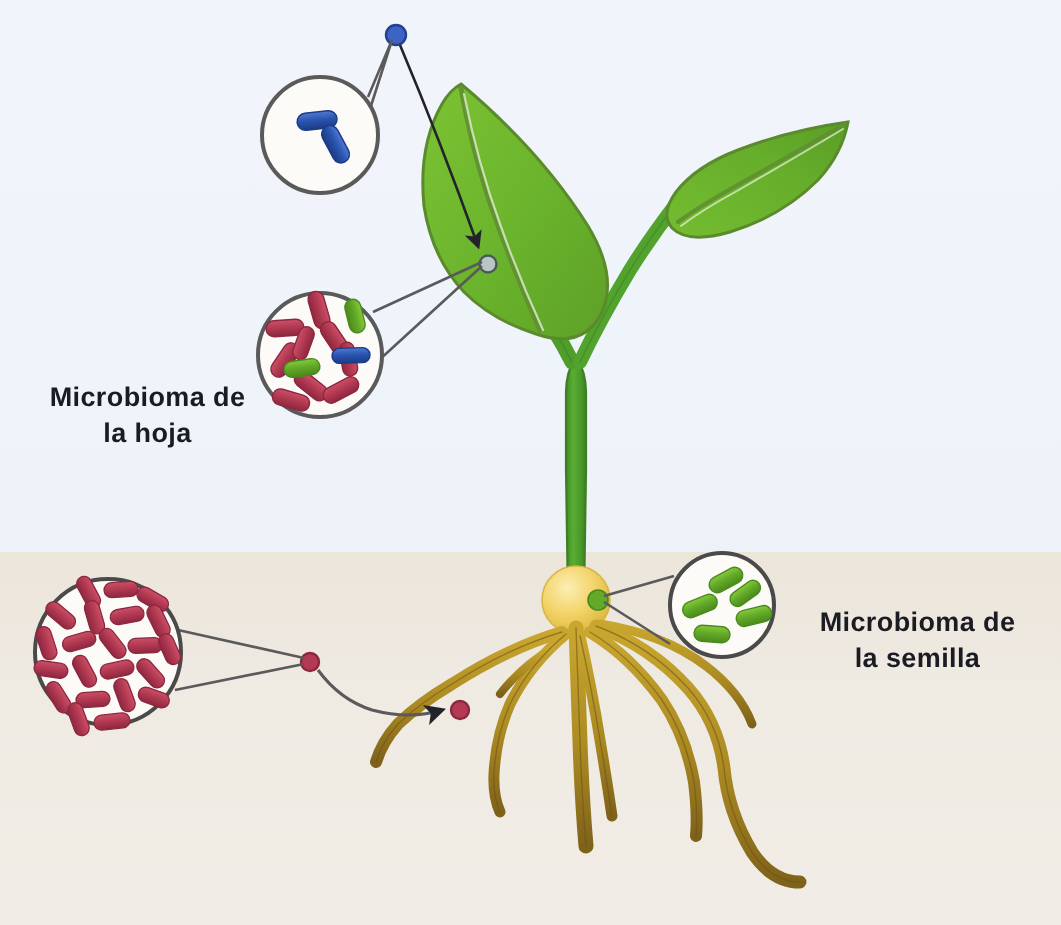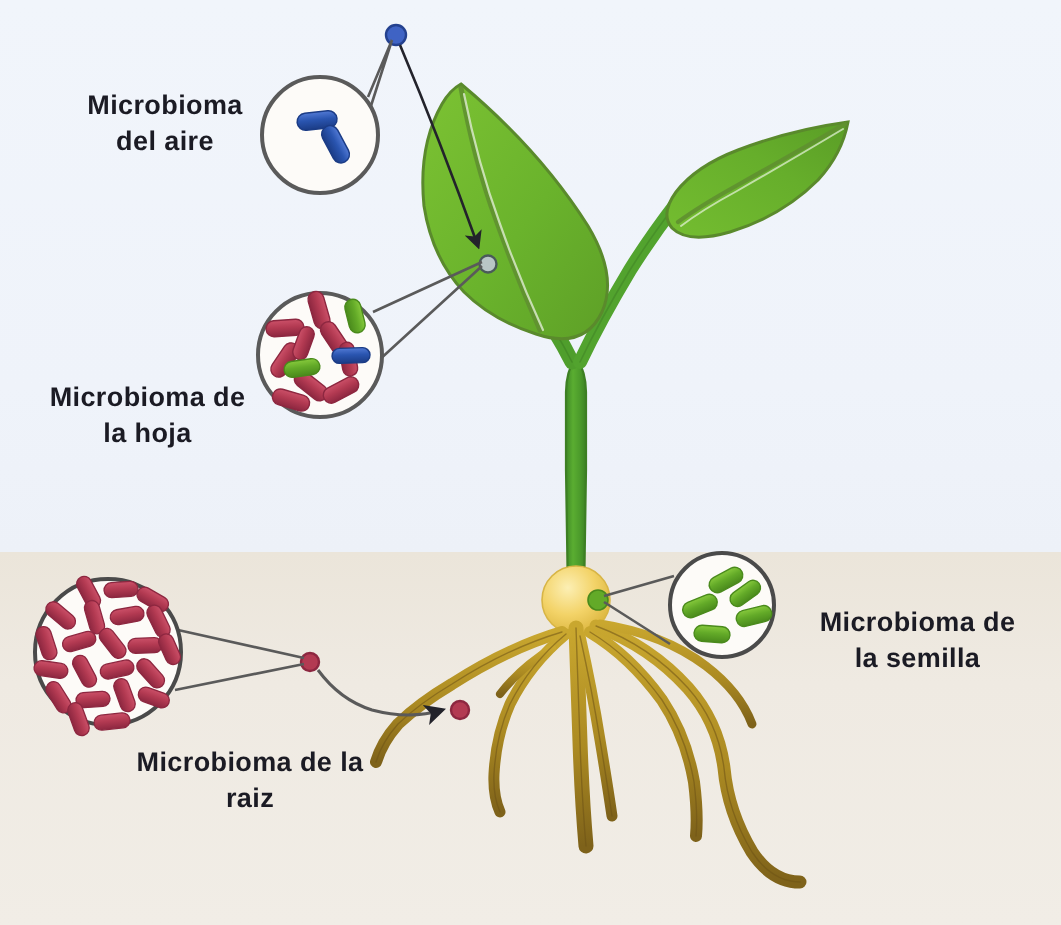--- a/index.html
+++ b/index.html
@@ -240,22 +240,18 @@
       <g>
         <rect x="708" y="572" width="36" height="16" rx="8" fill="url(#greenRod)" stroke="#4a8a1c" stroke-width="1.4" transform="rotate(-28 726 580)"></rect>
         <rect x="682" y="598" width="36" height="16" rx="8" fill="url(#greenRod)" stroke="#4a8a1c" stroke-width="1.4" transform="rotate(-22 700 606)"></rect>
         <rect x="736" y="608" width="36" height="16" rx="8" fill="url(#greenRod)" stroke="#4a8a1c" stroke-width="1.4" transform="rotate(-14 754 616)"></rect>
         <rect x="694" y="626" width="36" height="16" rx="8" fill="url(#greenRod)" stroke="#4a8a1c" stroke-width="1.4" transform="rotate(4 712 634)"></rect>
         <rect x="728" y="586" width="34" height="15" rx="7.5" fill="url(#greenRod)" stroke="#4a8a1c" stroke-width="1.4" transform="rotate(-36 745 593)"></rect>
       </g>
     </g>
   </svg>
 
-  <div class="label" id="label-air">Microbioma
-del aire</div>
   <div class="label" id="label-leaf">Microbioma de
 la hoja</div>
-  <div class="label" id="label-root">Microbioma de la
-raiz</div>
   <div class="label" id="label-seed">Microbioma de
 la semilla</div>
 
 </div>
 
 </body></html>

